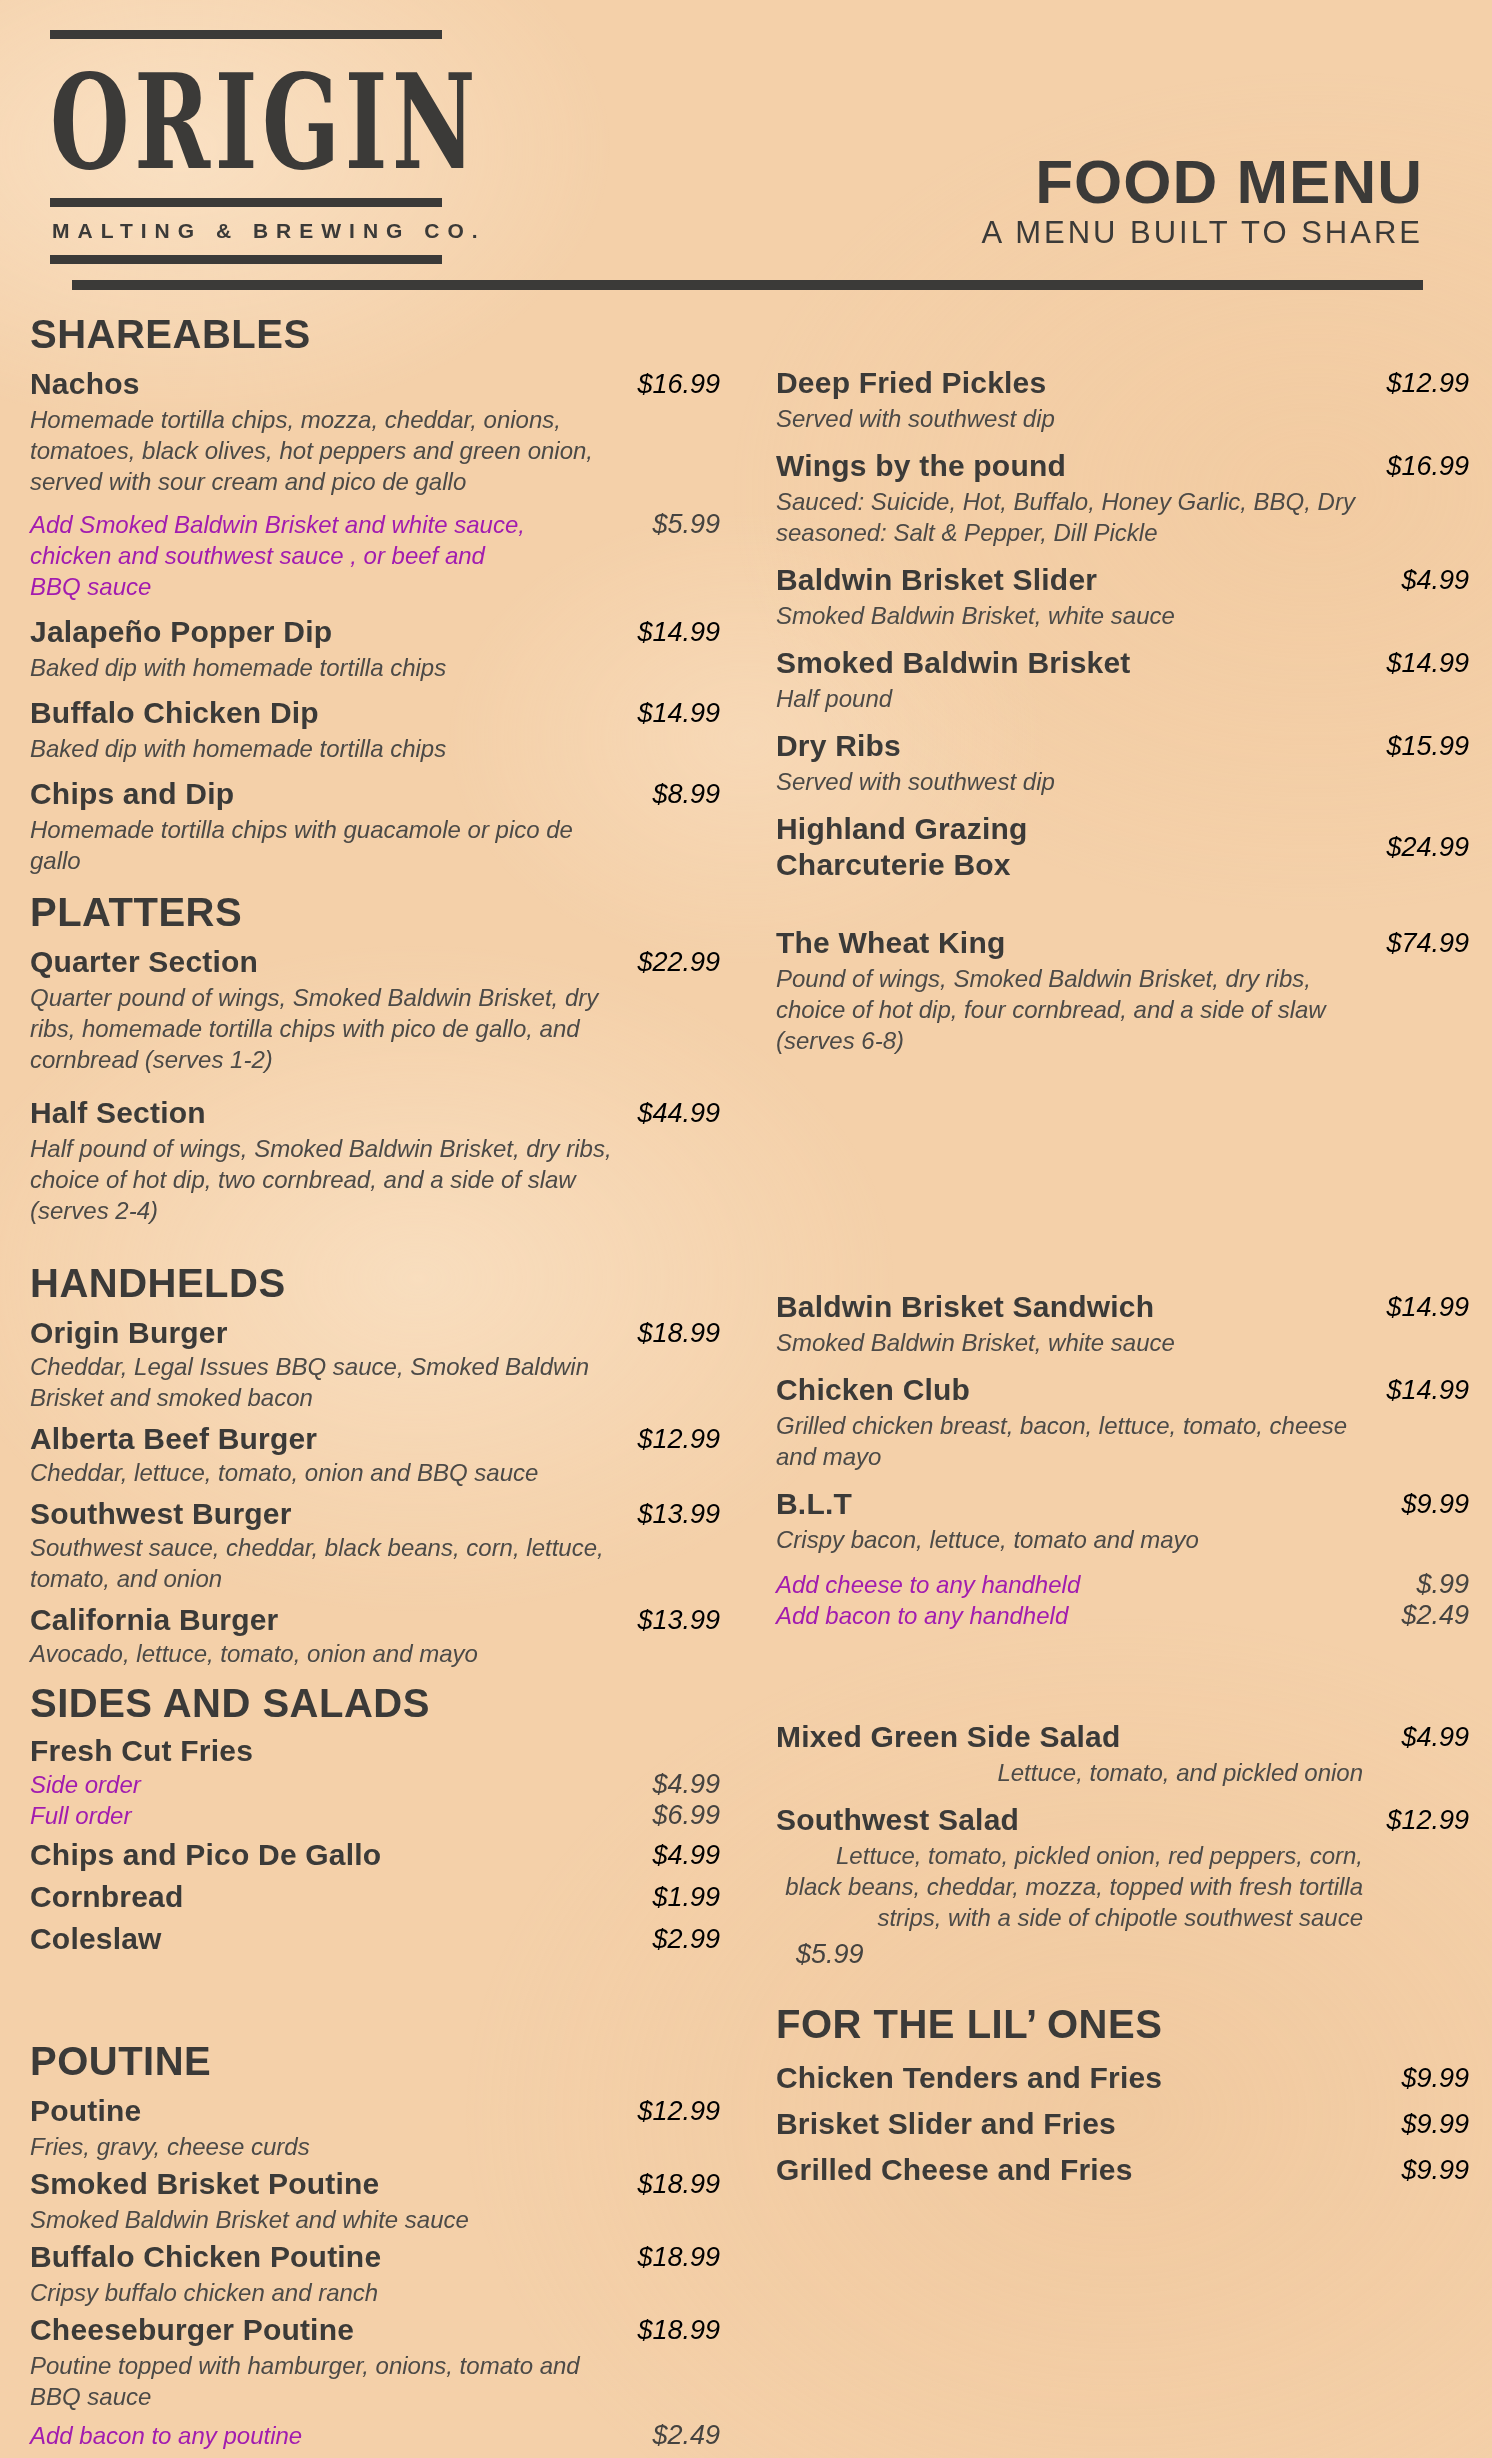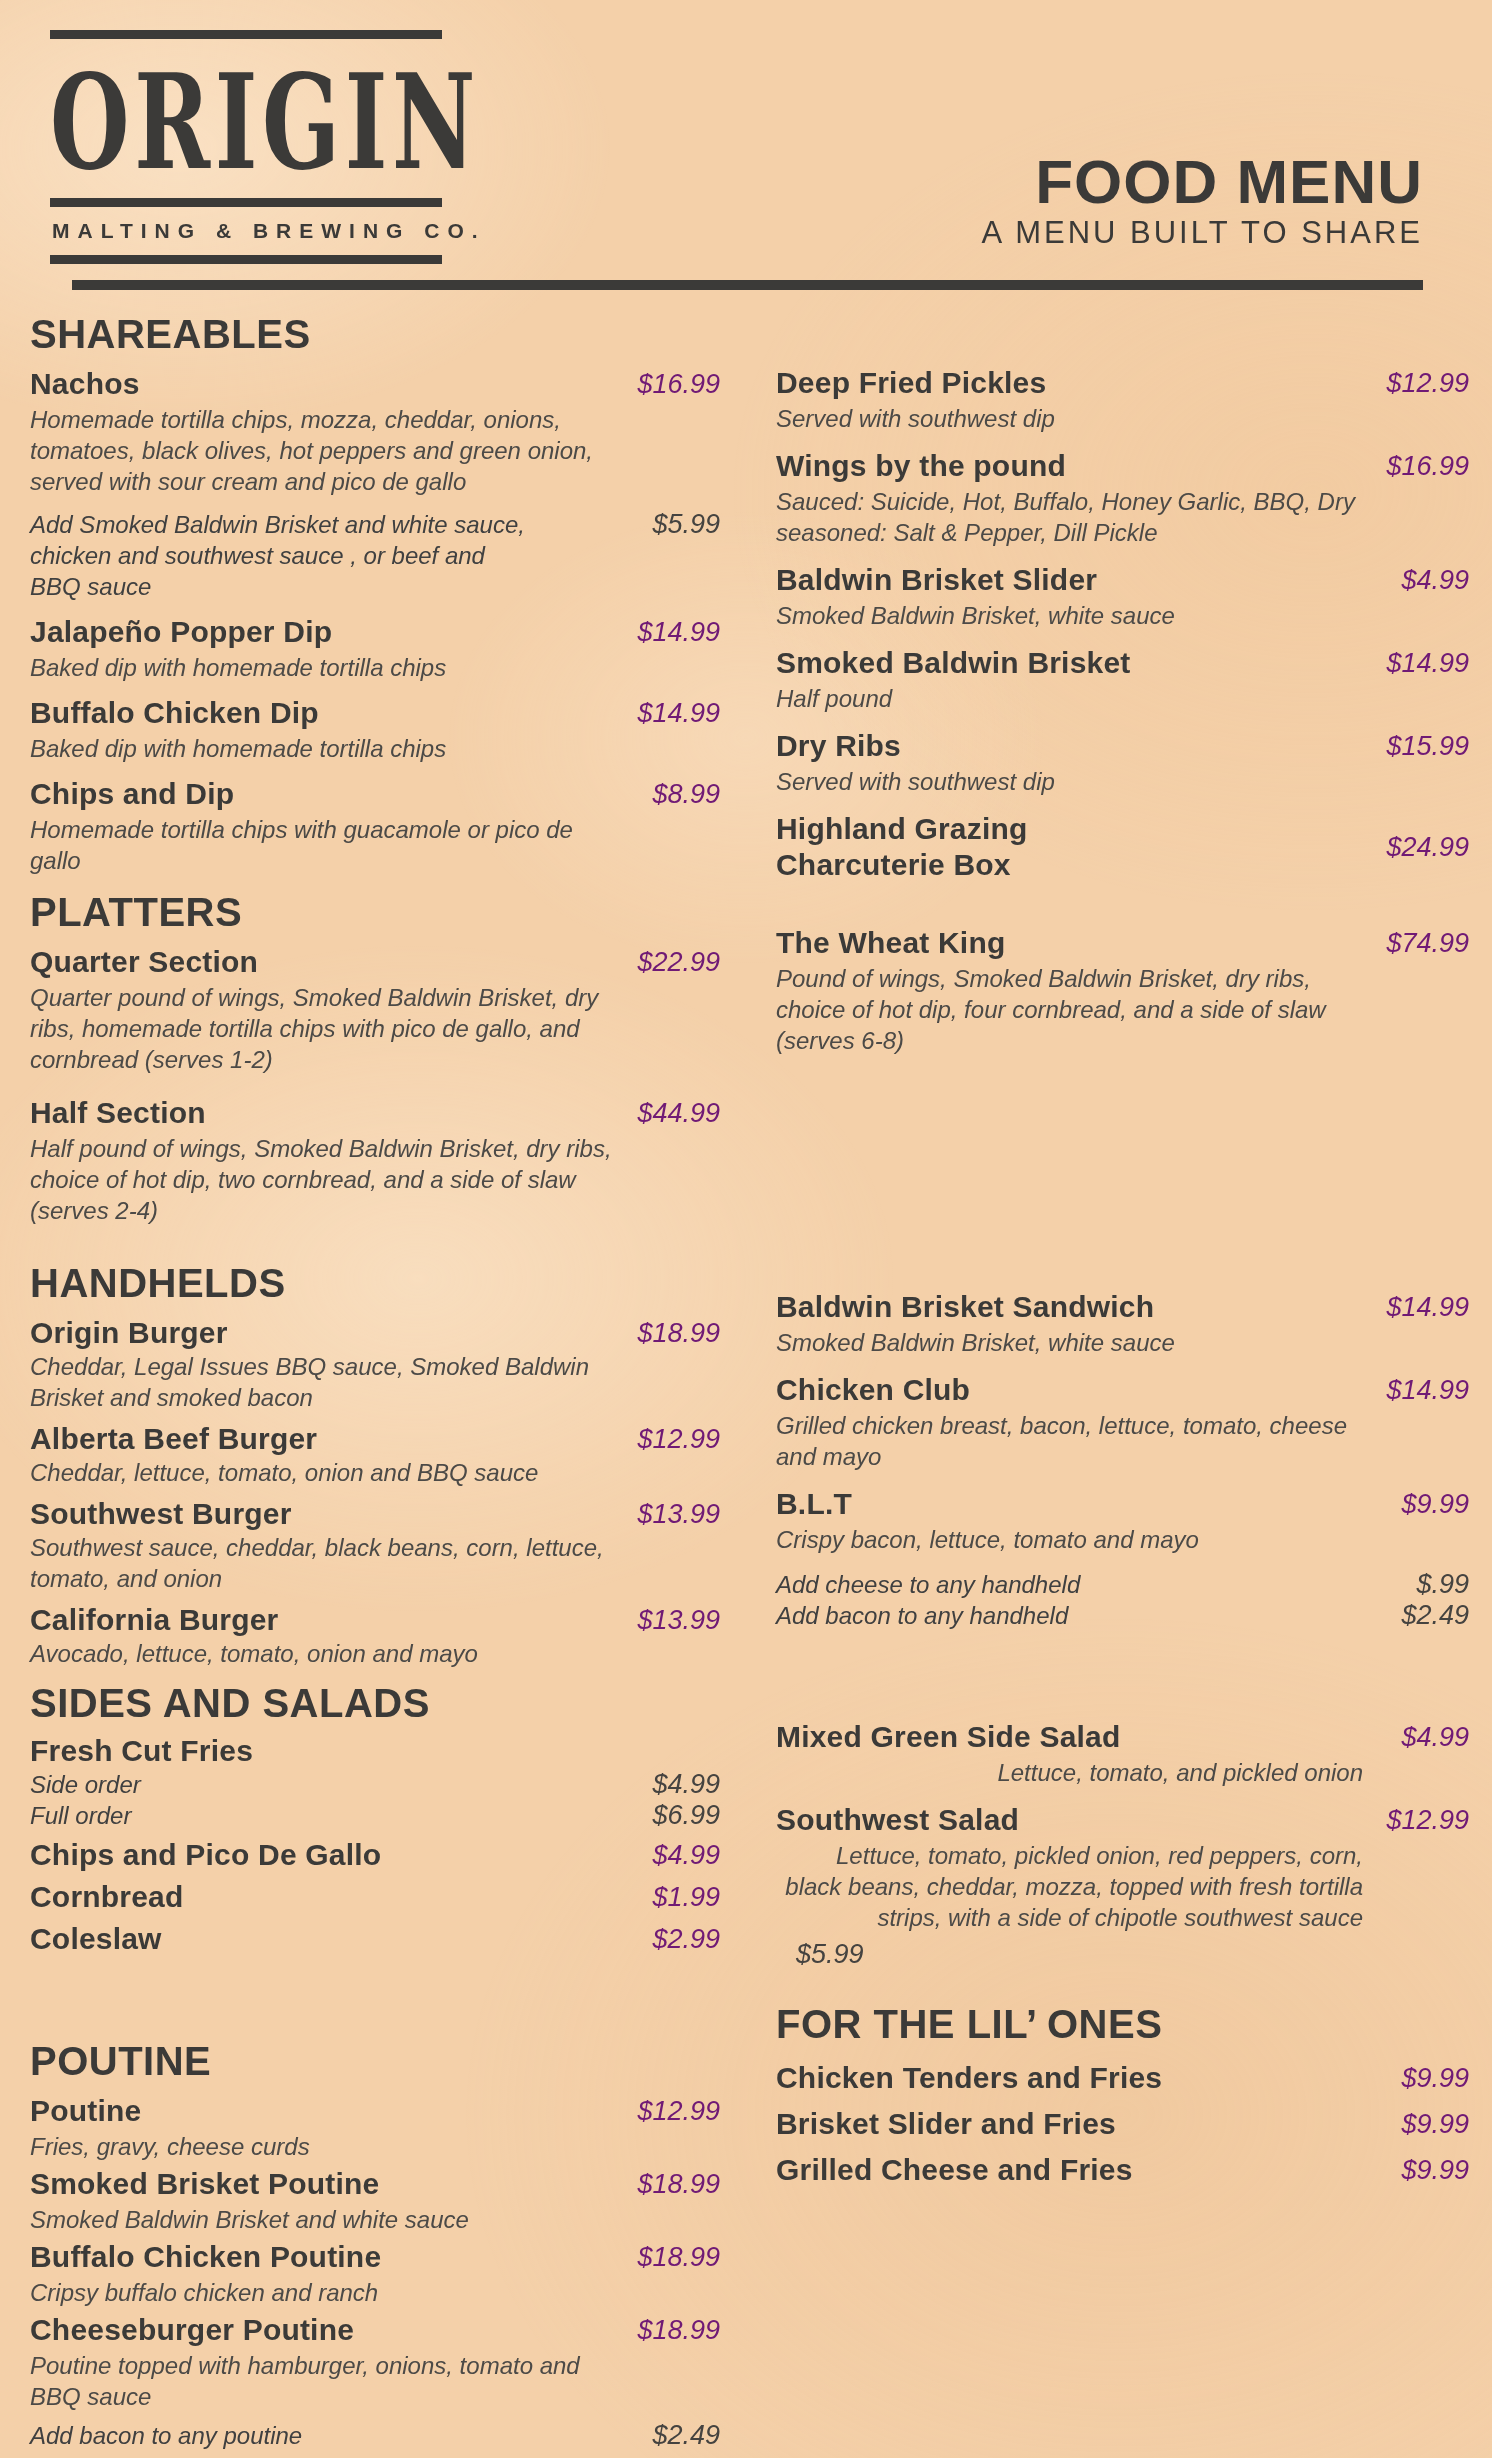--- a/index.html
+++ b/index.html
@@ -38,24 +38,24 @@
   .col-left{width:690px;margin-right:56px;flex:none;}
   .col-right{width:693px;flex:none;padding-top:75px;}
 
   
   .section-title{font-size:40px;line-height:48px;font-weight:bold;letter-spacing:0.5px;margin:0 0 8px;}
   .item{margin-bottom:12px;}
   .item-line{display:flex;justify-content:space-between;align-items:flex-start;}
   .item-line.center-price{align-items:center;}
   .item-name{font-size:30px;line-height:36px;font-weight:bold;letter-spacing:0.2px;}
   .name-narrow{max-width:328px;display:inline-block;}
-  .item-price{font-size:27px;line-height:36px;font-style:italic;color:#701a75;white-space:nowrap;padding-left:20px;}
+  .item-price{font-size:27px;line-height:36px;font-style:italic;color:#000000;white-space:nowrap;padding-left:20px;}
   .item-desc{margin:2px 0 0;font-size:24px;line-height:31px;font-style:italic;color:#4c4a47;max-width:587px;}
   .addon-row{display:flex;justify-content:space-between;align-items:flex-start;margin:0;}
-  .addon-label{font-size:24px;line-height:31px;font-style:italic;color:#404040;max-width:498px;}
+  .addon-label{font-size:24px;line-height:31px;font-style:italic;color:#a21caf;max-width:498px;}
   .addon-price{font-size:27px;line-height:31px;font-style:italic;color:#454340;white-space:nowrap;padding-left:20px;}
   .option-row{display:flex;justify-content:space-between;align-items:flex-start;}
   .option-row .addon-label{max-width:557px;}
 
   
   .sec-shareables{margin-top:20px;}
   .sec-platters{margin-top:8px;}
   .sec-platters .item{margin-bottom:20px;}
   .sec-handhelds{margin-top:33px;}
   .sec-handhelds .item{margin-bottom:8px;}

